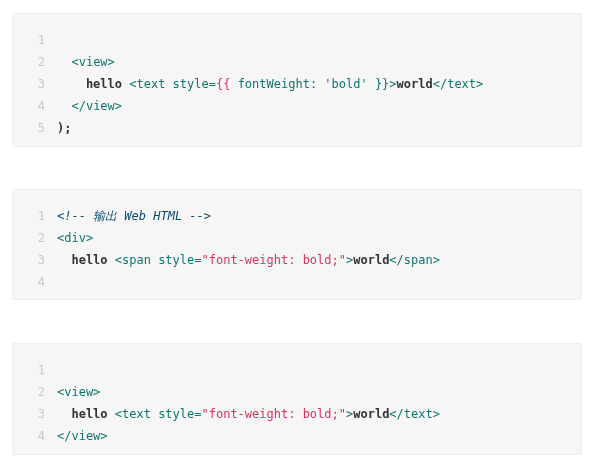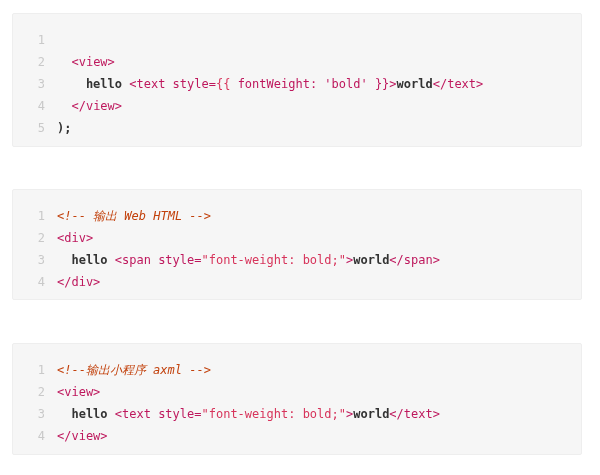--- a/index.html
+++ b/index.html
@@ -9,40 +9,40 @@
       background: #f6f6f6; border: 1px solid #eeeeee; border-radius: 2px;
       box-sizing: border-box; padding: 15px 0 0 0;
       font-family: "DejaVu Sans Mono", "Liberation Mono", monospace;
       font-size: 12px;
     }
     .line { height: 22px; line-height: 22px; white-space: pre; display: flex; }
     .ln { width: 32px; text-align: right; padding-right: 0; color: #c9c9c9; box-sizing: border-box; padding-left: 0; }
     .ln-inner { display: inline-block; width: 20px; text-align: right; }
     .code { padding-left: 12px; color: #333333; }
     .kw { color: #c7883d; }
-    .tag { color: #be185d; }
+    .tag { color: #0f766e; }
     .str { color: #d7345b; }
     .punc { color: #d7345b; }
     .txt { color: #333333; font-weight: bold; }
-    .cmt { color: #c2410c; font-style: italic; text-align: center; }
+    .cmt { color: #0c4a6e; font-style: italic; text-align: center; }
   </style>
 </head>
 <body>
 
 <div class="code-block" style="top:13px;height:134px;">
     <div class="line"><span class="ln"><span class="ln-inner">1</span></span></div>
     <div class="line"><span class="ln"><span class="ln-inner">2</span></span><span class="code"><span class="txt">  </span><span class="tag">&lt;view&gt;</span></span></div>
     <div class="line"><span class="ln"><span class="ln-inner">3</span></span><span class="code"><span class="txt">    hello </span><span class="tag">&lt;text style=</span><span class="punc">{{</span><span class="tag"> fontWeight: 'bold' }}</span><span class="tag">&gt;</span><span class="txt">world</span><span class="tag">&lt;/text&gt;</span></span></div>
     <div class="line"><span class="ln"><span class="ln-inner">4</span></span><span class="code"><span class="txt">  </span><span class="tag">&lt;/view&gt;</span></span></div>
     <div class="line"><span class="ln"><span class="ln-inner">5</span></span><span class="code"><span class="txt">);</span></span></div>
   </div>
 <div class="code-block" style="top:189px;height:111px;">
     <div class="line"><span class="ln"><span class="ln-inner">1</span></span><span class="code"><span class="cmt">&lt;!-- 输出 Web HTML --&gt;</span></span></div>
     <div class="line"><span class="ln"><span class="ln-inner">2</span></span><span class="code"><span class="tag">&lt;div&gt;</span></span></div>
     <div class="line"><span class="ln"><span class="ln-inner">3</span></span><span class="code"><span class="txt">  hello </span><span class="tag">&lt;span style=</span><span class="str">"font-weight: bold;"</span><span class="tag">&gt;</span><span class="txt">world</span><span class="tag">&lt;/span&gt;</span></span></div>
-    <div class="line"><span class="ln"><span class="ln-inner">4</span></span><span class="code"><span class="tag">&lt;/div&gt;</span></span></div>
+    <div class="line"><span class="ln"><span class="ln-inner">4</span></span></div>
   </div>
 <div class="code-block" style="top:343px;height:112px;">
-    <div class="line"><span class="ln"><span class="ln-inner">1</span></span><span class="code"><span class="cmt">&lt;!--输出小程序 axml --&gt;</span></span></div>
+    <div class="line"><span class="ln"><span class="ln-inner">1</span></span></div>
     <div class="line"><span class="ln"><span class="ln-inner">2</span></span><span class="code"><span class="tag">&lt;view&gt;</span></span></div>
     <div class="line"><span class="ln"><span class="ln-inner">3</span></span><span class="code"><span class="txt">  hello </span><span class="tag">&lt;text style=</span><span class="str">"font-weight: bold;"</span><span class="tag">&gt;</span><span class="txt">world</span><span class="tag">&lt;/text&gt;</span></span></div>
     <div class="line"><span class="ln"><span class="ln-inner">4</span></span><span class="code"><span class="tag">&lt;/view&gt;</span></span></div>
   </div>
 
 </body></html>

